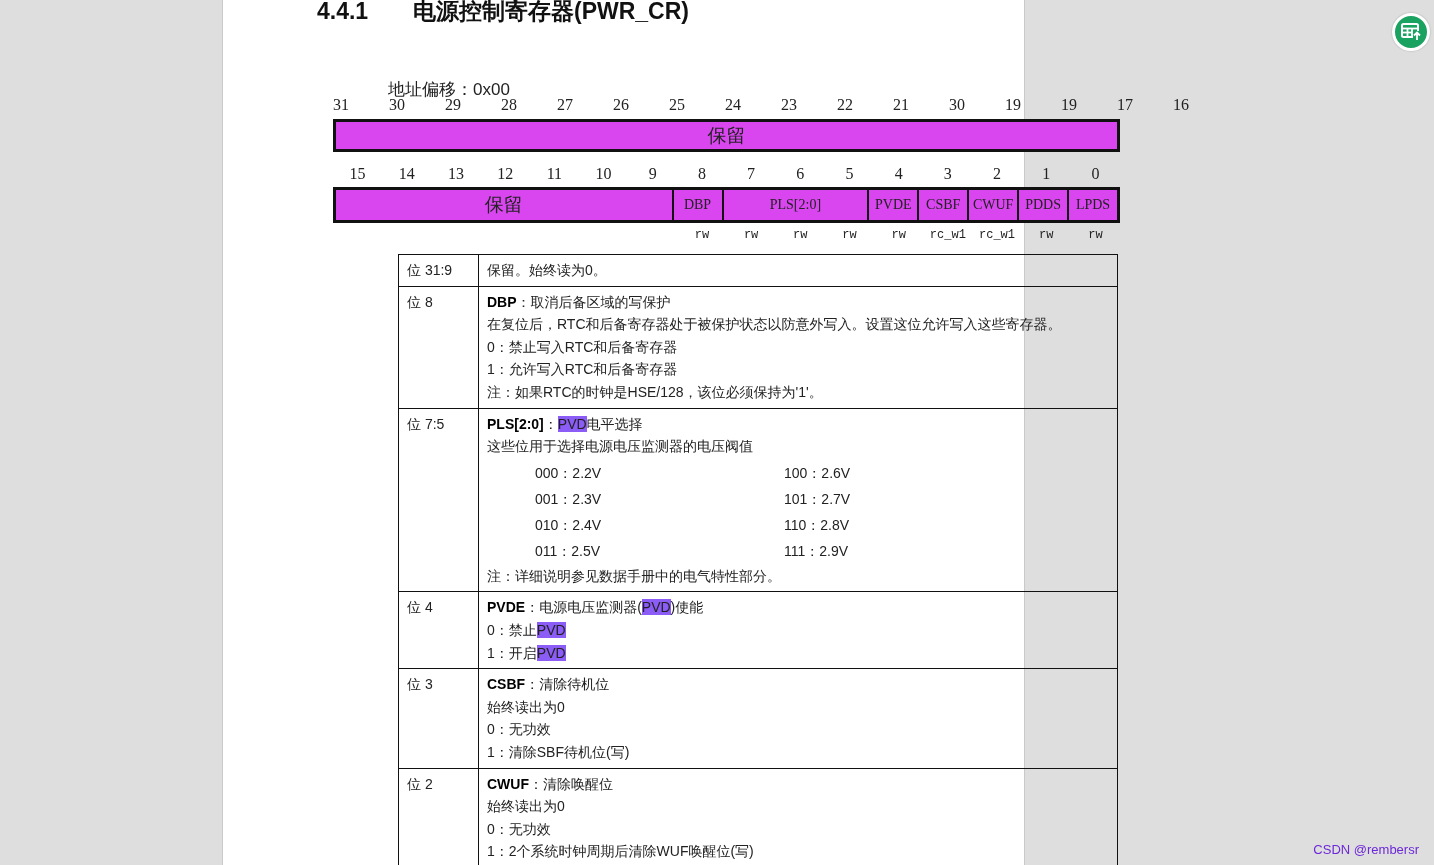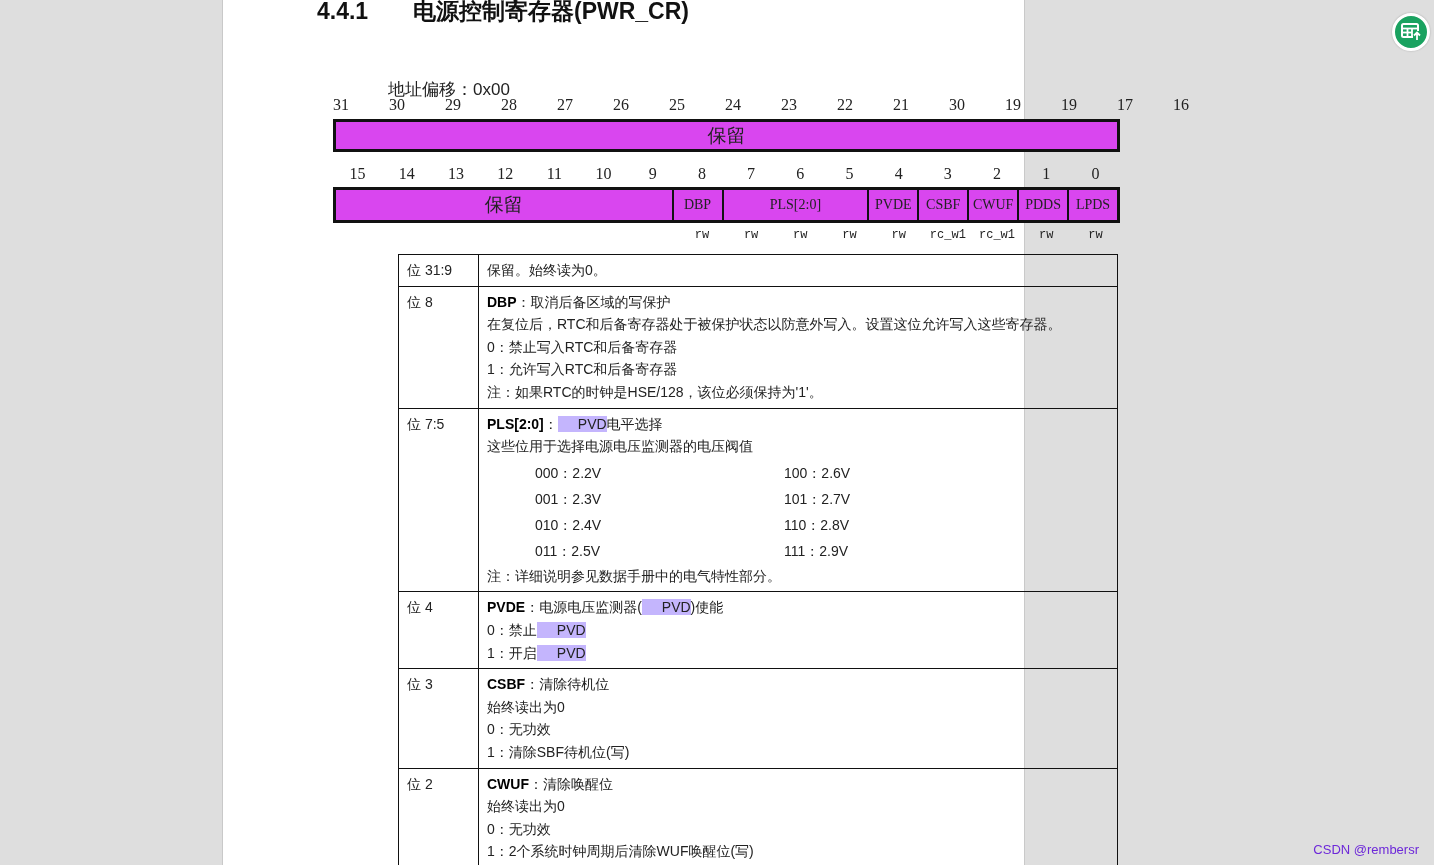--- a/index.html
+++ b/index.html
@@ -33,21 +33,21 @@
   .access { position: absolute; left: 110px; top: 228px; width: 787px; display: flex;
             font-family: "Liberation Mono", "DejaVu Sans Mono", monospace; font-size: 12px; color: #222; }
   .access span { flex: 1; text-align: center; }
 
   
   .desc { position: absolute; left: 175px; top: 254px; width: 720px; border-collapse: collapse; font-size: 14px; }
   .desc td { border: 1px solid #111; vertical-align: top; padding: 4px 8px 4px 8px; line-height: 22.6px; }
   .desc td.bit { width: 80px; color: #222; }
   .desc td.content { color: #222; }
   .desc b { color: #000; }
-  .hl { background: #c4b5fd; padding-left: 20px; }
+  .hl { background: #8b5cf6; }
   .grid { display: grid; grid-template-columns: 249px 200px; margin-left: 48px; line-height: 26px; padding-top: 2px; padding-bottom: 1px; }
 
   .fab { position: absolute; left: 1392px; top: 13px; width: 38px; height: 38px; border-radius: 50%;
          background: #1aa260; border: 3px solid #fff; box-shadow: 0 0 2px rgba(0,0,0,0.25);
          display: flex; align-items: center; justify-content: center; cursor: pointer; }
 
   .watermark { position: absolute; right: 15px; top: 842px; font-size: 13px; color: #6d28d9; }
 </style>
 </head>
 <body>

